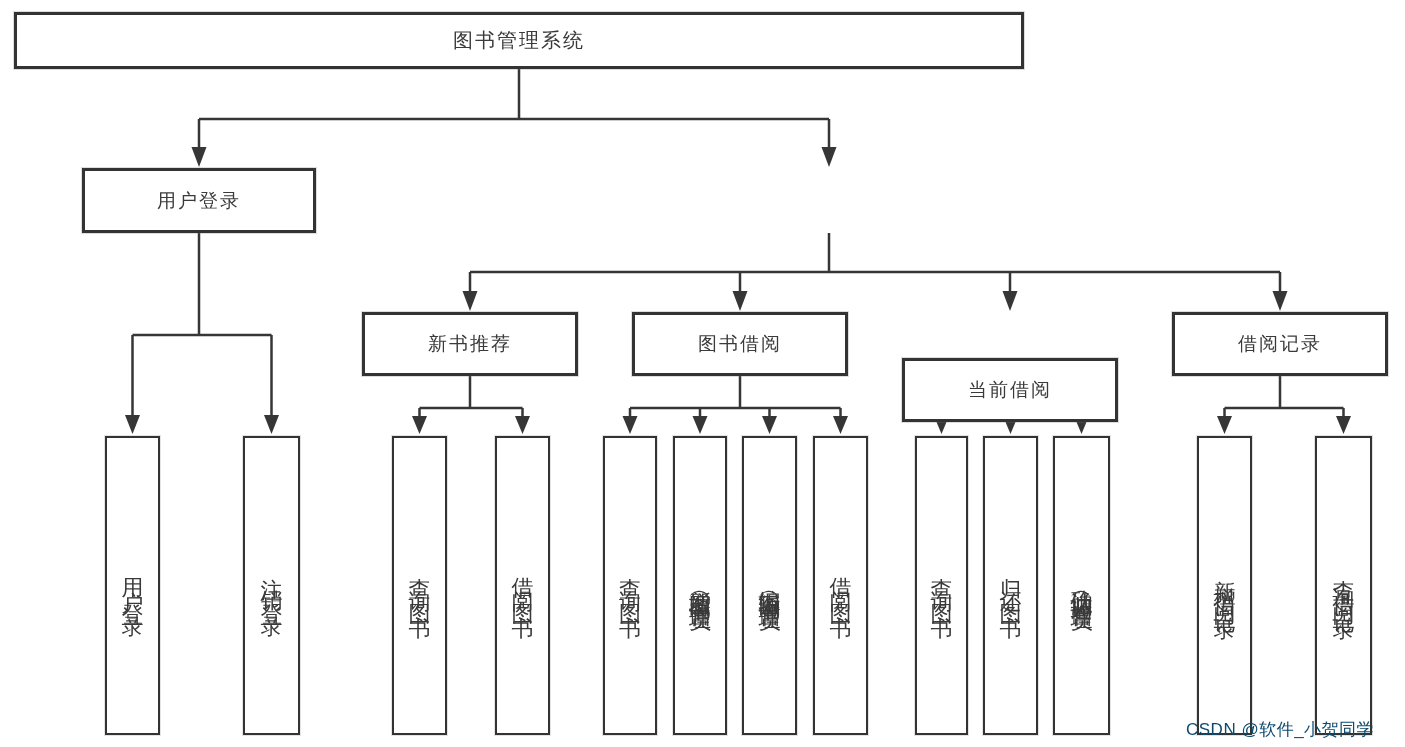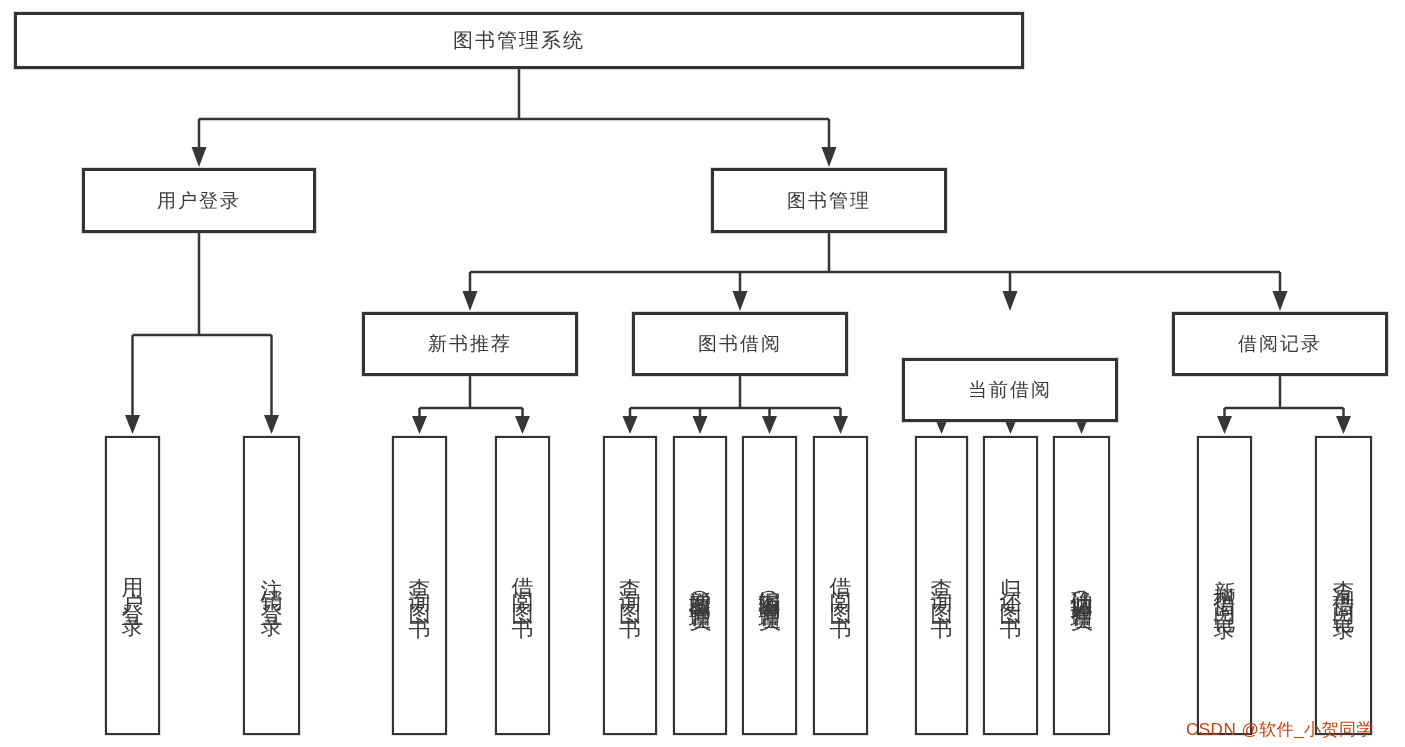--- a/index.html
+++ b/index.html
@@ -45,21 +45,21 @@
     line-height:1;
     white-space:nowrap;
   }
   .ls4 .vtext{letter-spacing:13px;}
   .ls6 .vtext{letter-spacing:8px;}
   .ls9 .vtext{letter-spacing:3px;}
   .watermark{
     position:absolute;
     left:1186px;top:718px;
     font-size:17px;
-    color:#c2410c;
+    color:#0c4a6e;
     letter-spacing:.5px;
     white-space:nowrap;
   }
 </style>
 </head>
 <body>
 
 <div class="canvas">
 
   <svg class="connector-layer" width="1405" height="747" viewBox="0 0 1405 747">
@@ -116,23 +116,20 @@
     </g>
   </svg>
 
   <div class="hbox root" style="left:14px;top:12px;width:1010px;height:57px;align-items:center;">
     <span>图书管理系统</span>
   </div>
 
   <div class="hbox" style="left:82px;top:168px;width:234px;height:65px;">
     <span>用户登录</span>
   </div>
-  <div class="hbox" style="left:711px;top:168px;width:236px;height:65px;">
-    <span>图书管理</span>
-  </div>
 
   <div class="hbox" style="left:362px;top:312px;width:216px;height:64px;">
     <span>新书推荐</span>
   </div>
   <div class="hbox" style="left:632px;top:312px;width:216px;height:64px;">
     <span>图书借阅</span>
   </div>
   <div class="hbox" style="left:902px;top:312px;width:216px;height:64px;margin-top:46px;">
     <span>当前借阅</span>
   </div>

